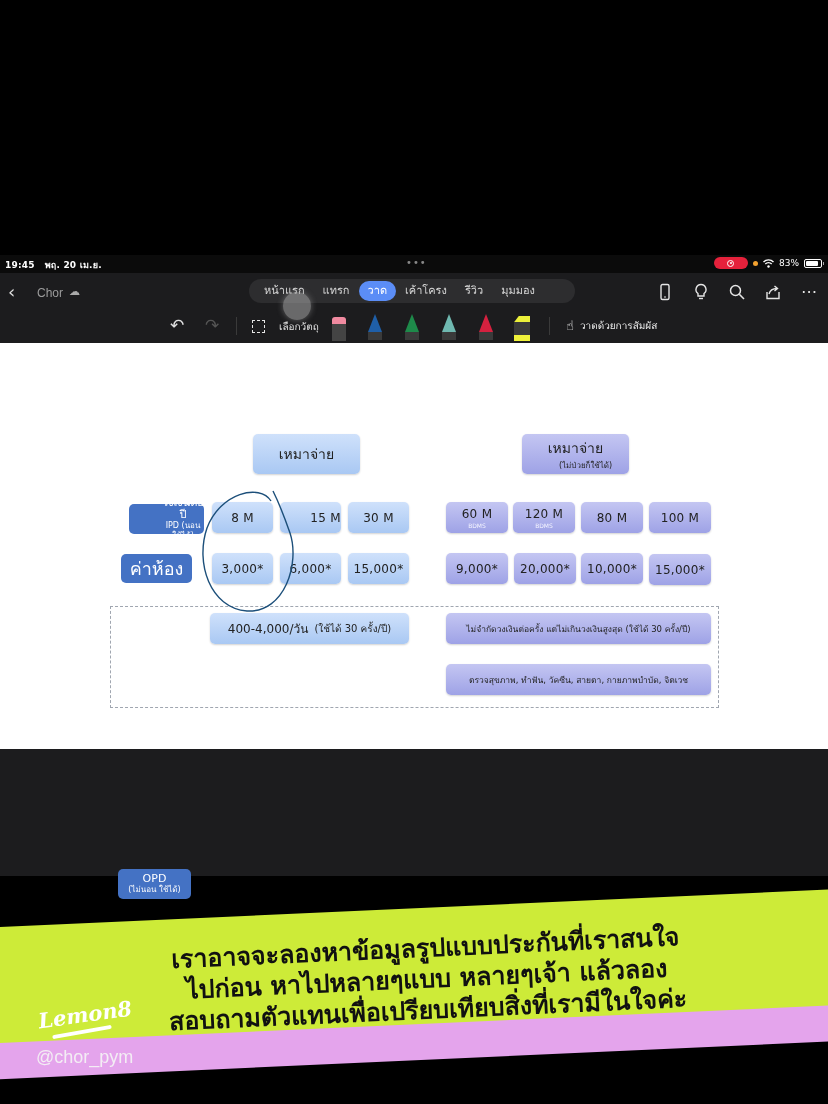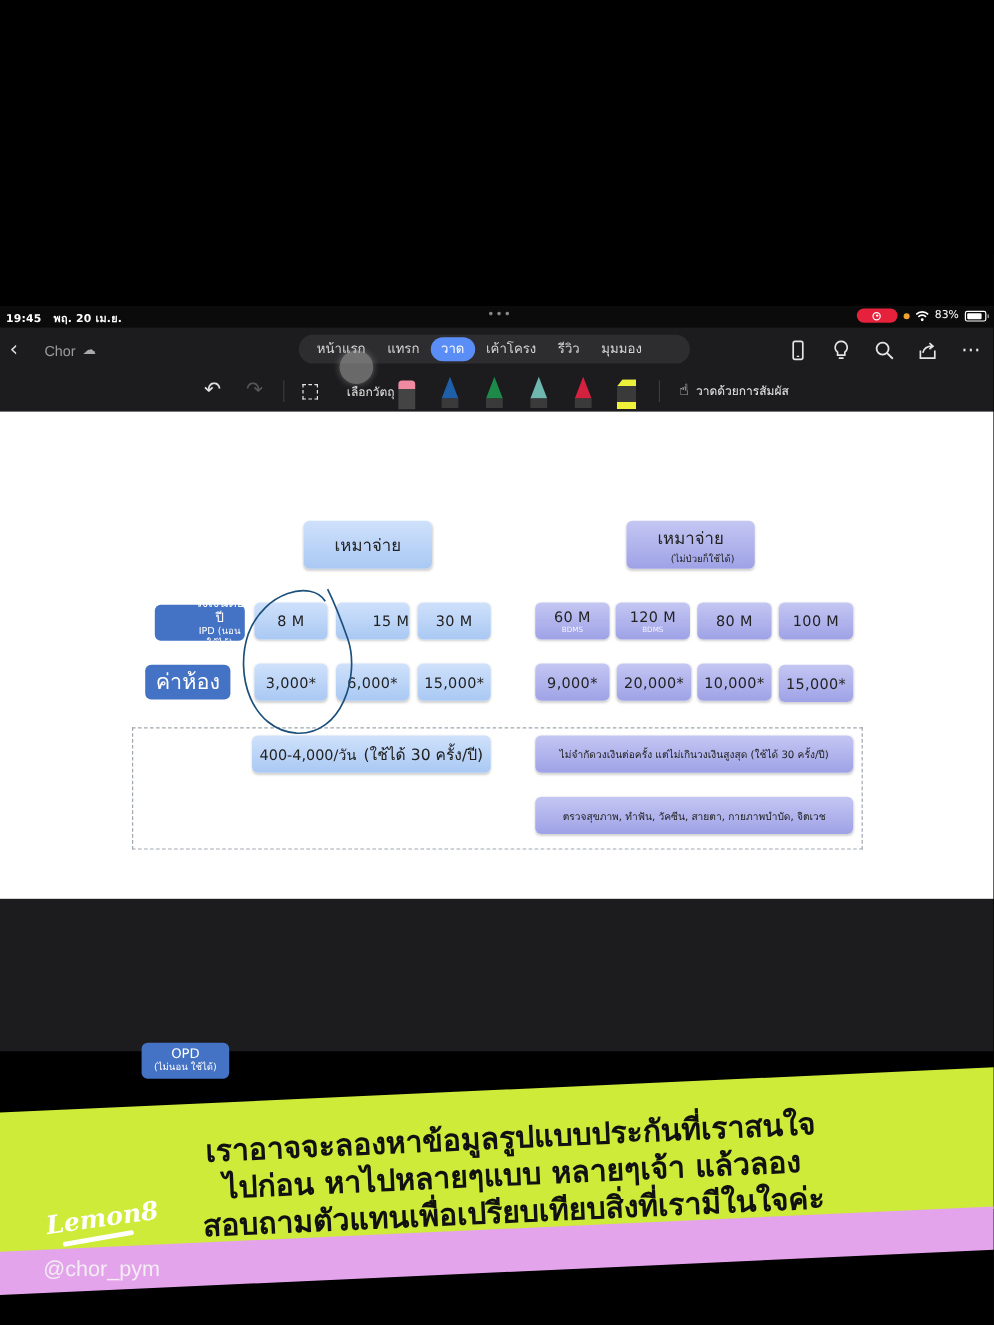--- a/index.html
+++ b/index.html
@@ -28,21 +28,21 @@
   .tab { font-size: 11px; color: #d6d6d6; padding: 0 9px; height: 20px; line-height: 20px; border-radius: 10px; white-space: nowrap; }
   .tab.active { background: #5b8df6; color: #fff; }
   .touch-indicator { position: absolute; left: 283px; top: 15px; width: 28px; height: 28px; border-radius: 50%; background: rgba(170,170,170,0.55); box-shadow: 0 0 6px rgba(200,200,200,0.4); }
   .right-icons { position: absolute; right: 10px; top: 5px; display: flex; gap: 18px; align-items: center; color: #e5e5e5; font-size: 16px; }
   .right-icons span { width: 18px; text-align: center; display: inline-block; }
 
   .toolbar2 { position: absolute; left: 0; top: 57px; width: 828px; height: 30px; }
   .undo { position: absolute; left: 170px; top: 3px; color: #e0e0e0; font-size: 17px; }
   .redo { position: absolute; left: 205px; top: 3px; color: #555; font-size: 17px; }
   .sep { position: absolute; top: 5px; width: 1px; height: 18px; background: #3a3a3a; }
-  .select-obj { position: absolute; left: 252px; top: 7px; display: flex; align-items: center; gap: 24px; color: #e6e6e6; font-size: 10px; }
+  .select-obj { position: absolute; left: 252px; top: 7px; display: flex; align-items: center; gap: 14px; color: #e6e6e6; font-size: 10px; }
   .select-box { width: 13px; height: 13px; border: 1.5px dashed #e6e6e6; }
   .pen { position: absolute; top: 2px; width: 14px; height: 28px; }
   .pen .tip { width: 0; height: 0; margin: 0 auto; border-left: 7px solid transparent; border-right: 7px solid transparent; border-bottom: 18px solid #555; }
   .pen .body { width: 14px; height: 8px; background: #3a3a3a; }
   .eraser { position: absolute; left: 332px; top: 5px; width: 14px; height: 24px; background: linear-gradient(#f08aa0 0 7px, #444 7px); border-radius: 3px 3px 0 0; }
   .highlighter { position: absolute; left: 514px; top: 4px; width: 16px; height: 25px; background: linear-gradient(#ebf03a 0 6px, #3a3a3a 6px 19px, #f0f23a 19px); clip-path: polygon(30% 0, 100% 0, 100% 100%, 0 100%, 0 25%); }
   .draw-touch { position: absolute; left: 566px; top: 6px; display: flex; gap: 6px; align-items: center; color: #eee; font-size: 10px; }
   .hand-icon { font-size: 13px; }
 
   
@@ -53,21 +53,21 @@
   .b-label { background: #4472c4; color: #fff; box-shadow: none; }
   .v { font-size: 12px; letter-spacing: 0.3px; }
   .sub { font-size: 6px; color: #f4f4ff; margin-top: 1px; }
   .h-title { font-size: 14px; }
   .h-sub { font-size: 8px; margin-left: 20px; }
   .lbl-main { font-size: 11px; line-height: 12px; }
   .lbl-sub { font-size: 8px; line-height: 10px; }
   .dashed { position: absolute; left: 110px; top: 518px; width: 609px; height: 102px; border: 1px dashed #a0a6b0; }
   .long-text { font-size: 8.5px; color: #222; }
   .opd-main { font-size: 12px; }
-  .opd-small { font-size: 13px; margin-left: 6px; }
+  .opd-small { font-size: 10px; margin-left: 6px; }
 
   
   .banner-green { position: absolute; left: -20px; top: 928px; width: 880px; height: 118px; background: #cdeb38; transform: rotate(-2.6deg); transform-origin: left top; }
   .banner-pink { position: absolute; left: -20px; top: 1044px; width: 880px; height: 36px; background: #e4a4ec; transform: rotate(-2.6deg); transform-origin: left top; }
   .banner-text { position: absolute; left: 85px; top: 948px; width: 680px; transform: rotate(-2.6deg); transform-origin: left top; font-family: "DejaVu Sans", sans-serif; font-weight: bold; font-size: 25px; line-height: 31px; color: #111; text-align: center; }
   .lemon8 { position: absolute; left: 38px; top: 1002px; color: #fff; font-size: 21px; font-style: italic; font-weight: bold; font-family: "DejaVu Serif", serif; transform: rotate(-8deg); }
   .lemon8-swoosh { position: absolute; left: 52px; top: 1030px; width: 60px; height: 4px; background: #fff; border-radius: 2px; transform: rotate(-10deg); }
   .handle { position: absolute; left: 36px; top: 1047px; color: #f5f5f5; font-size: 18px; font-family: "Liberation Sans", sans-serif; opacity: 0.9; }
 </style>
 </head>

